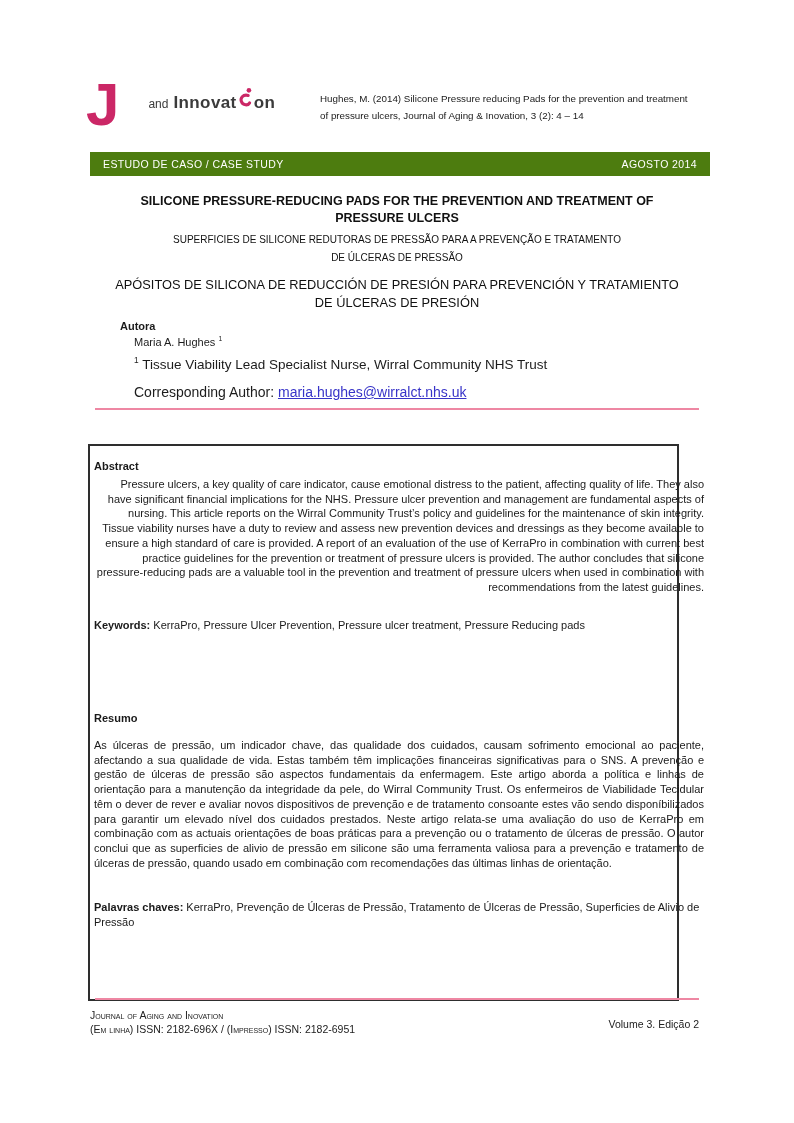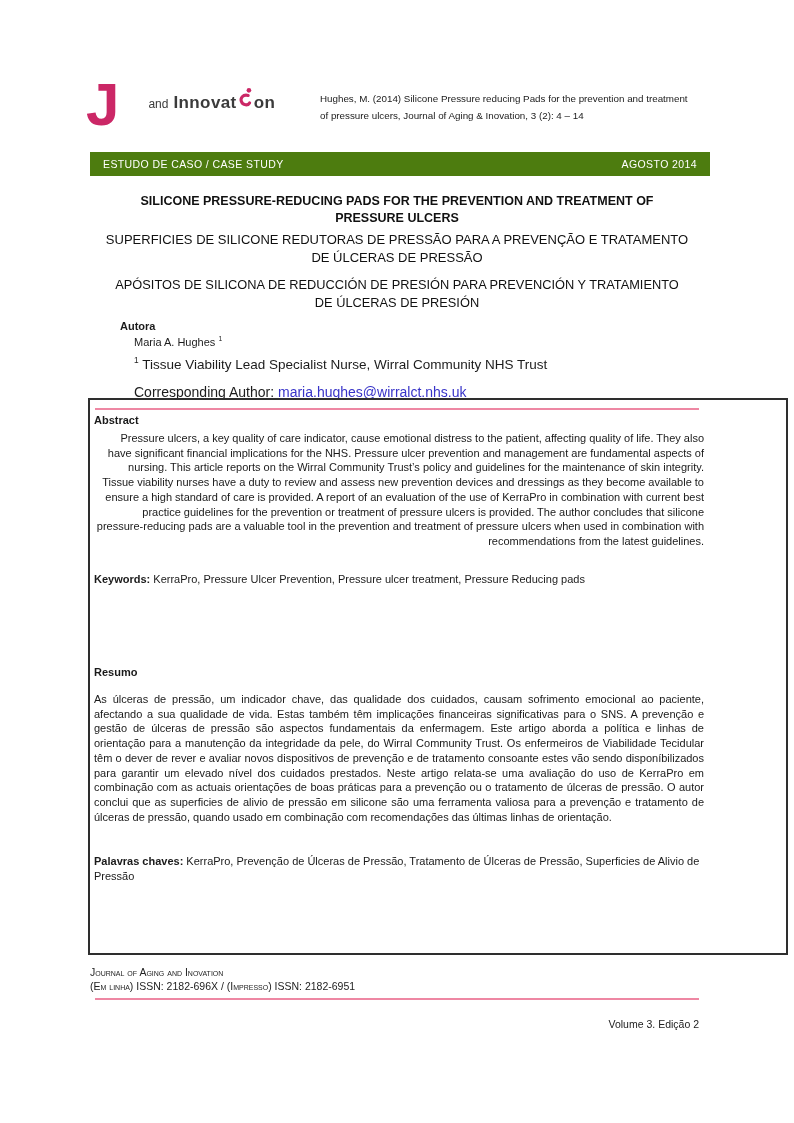--- a/index.html
+++ b/index.html
@@ -24,49 +24,49 @@
   .citation{position:absolute;left:320px;top:90px;width:402px;font-size:9.8px;line-height:17px;color:#1a1a1a;}
   
   .banner{
     position:absolute;left:90px;top:152px;width:620px;height:24px;background:#4d7c0f;
     display:flex;align-items:center;justify-content:space-between;
     padding:0 13px;box-sizing:border-box;color:#ffffff;font-size:10.5px;letter-spacing:0.4px;
   }
   
   .title-block{position:absolute;left:87px;width:620px;text-align:center;color:#111;}
   .title-en{top:193px;font-weight:bold;font-size:12.5px;line-height:17px;}
-  .title-pt{top:231px;font-size:13px;line-height:18px;}
+  .title-pt{top:231px;font-size:10px;line-height:18px;}
   .title-es{top:276px;font-size:12.8px;line-height:18px;}
   
   .autora{position:absolute;left:120px;top:320px;font-size:11px;font-weight:bold;}
   .author-name{position:absolute;left:134px;top:335px;font-size:11px;}
   .affiliation{position:absolute;left:134px;top:355px;font-size:13.5px;text-align:center;}
   .corresponding{position:absolute;left:134px;top:384px;font-size:14px;}
   .email{color:#3733c8;text-decoration:underline;cursor:pointer;}
   sup{font-size:0.62em;}
   
   .rule-pink{position:absolute;height:2px;background:#ee87a3;}
   .rule1{left:95px;top:408px;width:604px;}
   .rule2{left:95px;top:998px;width:604px;}
   
   .abstract-box{
-    position:absolute;left:88px;top:398px;width:700px;height:557px;
+    position:absolute;left:88px;top:444px;width:591px;height:557px;
     border:2px solid #2e2e2e;box-sizing:border-box;
   }
   .box-item{position:absolute;left:4px;width:610px;font-size:11px;line-height:14.7px;color:#1a1a1a;}
   .box-heading{font-weight:bold;}
   .h-abstract{top:13px;}
   .p-abstract{top:31px;text-align:right;}
   .kw-en{top:172px;}
   .h-resumo{top:265px;}
   .p-resumo{top:292px;text-align:justify;}
   .kw-pt{top:454px;}
   .kw-label{font-weight:bold;}
   
-  .footer-left{position:absolute;left:90px;top:965px;font-size:10.5px;line-height:14px;color:#222;font-variant:small-caps;}
+  .footer-left{position:absolute;left:90px;top:1008px;font-size:10.5px;line-height:14px;color:#222;font-variant:small-caps;}
   .footer-right{position:absolute;right:95px;top:1018px;font-size:10.5px;color:#222;}
 </style>
 </head>
 <body>
 
 <div class="page">
 
   <div class="logo">
     <div class="logo-j">J</div>
     <div class="logo-col">

